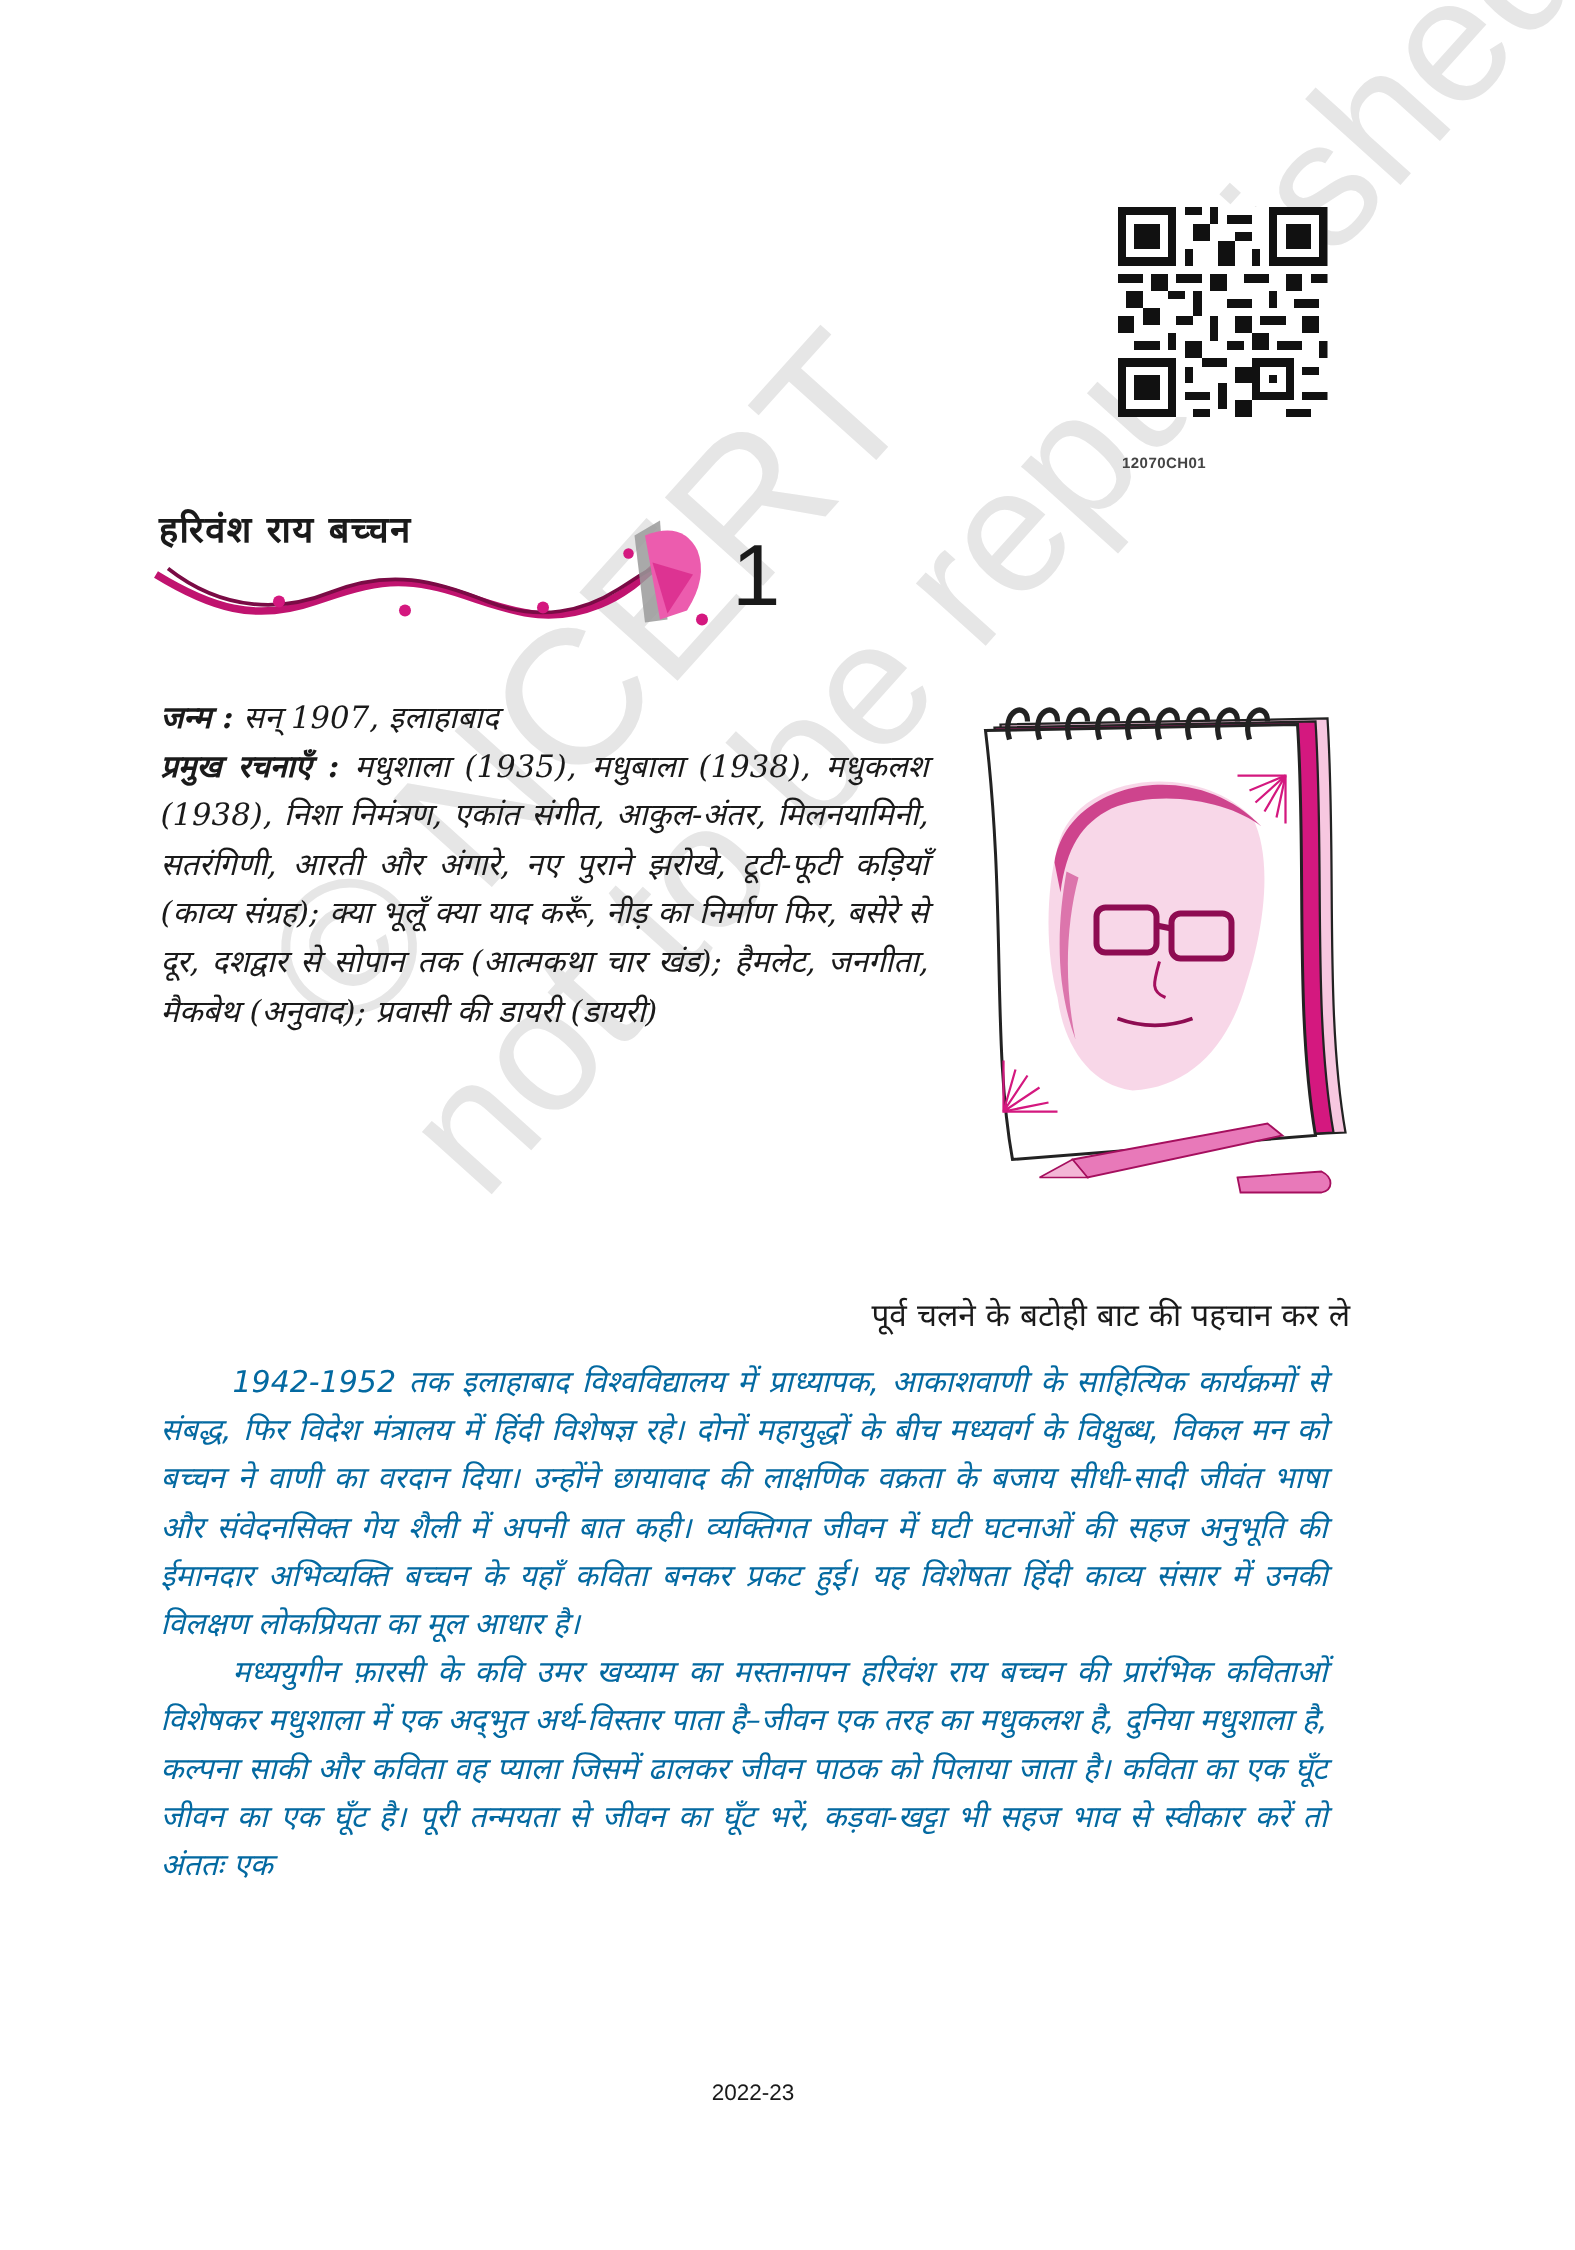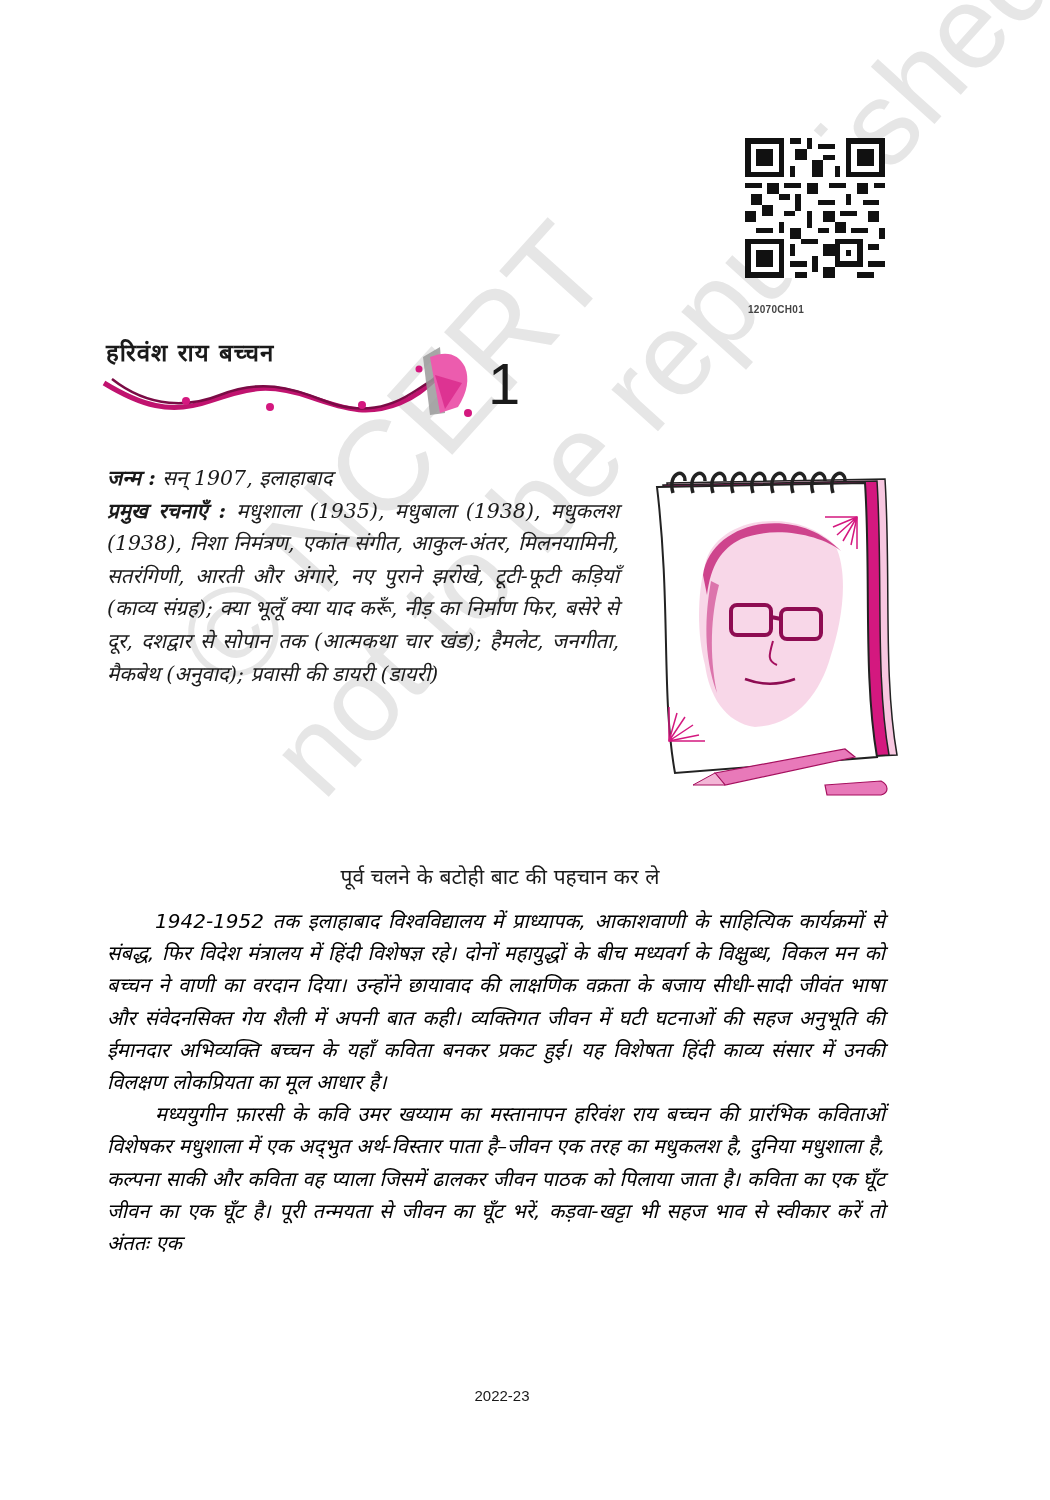--- a/index.html
+++ b/index.html
@@ -21,24 +21,24 @@
   .chapter-title { position: absolute; left: 6px; top: 0px; font-family: "DejaVu Sans", sans-serif;
     font-weight: bold; font-size: 24px; color: #1a1a1a; letter-spacing: 1px; white-space: nowrap; }
   .title-deco { position: absolute; left: 0; top: 0; }
   .chapter-number { position: absolute; left: 488px; top: 350px; font-family: "Liberation Sans", sans-serif;
     font-size: 58px; color: #1a1a1a; z-index: 1; }
   .bio { position: absolute; left: 107px; top: 462px; width: 512px; z-index: 1;
     font-family: "DejaVu Serif", serif; font-size: 20.5px; line-height: 32.6px; font-style: italic; color: #1a1a1a; }
   .bio p { margin: 0; text-align: justify; }
   .bio .label { font-weight: bold; font-style: italic; margin-top: 24px; }
   .portrait { position: absolute; left: 645px; top: 455px; width: 265px; height: 345px; z-index: 1; }
-  .quote { position: absolute; left: 100px; top: 862px; width: 800px; text-align: center; z-index: 1;
+  .quote { position: absolute; left: 100px; top: 862px; width: 800px; text-align: right; z-index: 1;
     font-family: "DejaVu Sans", sans-serif; font-size: 21px; color: #1a1a1a; }
   .body-text { position: absolute; left: 107px; top: 905px; width: 778px; z-index: 1;
-    font-family: "DejaVu Sans", sans-serif; font-style: italic; font-size: 20px; line-height: 32.2px; color: #000000; }
+    font-family: "DejaVu Sans", sans-serif; font-style: italic; font-size: 20px; line-height: 32.2px; color: #0369a1; }
   .body-text p { margin: 0; text-align: justify; text-indent: 48px; }
   .footer { position: absolute; left: 0; top: 1387px; width: 1004px; text-align: center; z-index: 1;
     font-family: "Liberation Sans", sans-serif; font-size: 15px; color: #1a1a1a; }
 </style>
 </head>
 <body>
 
 <div class="watermark">
   <div>© NCERT</div>
   <div class="wm2">not to be republished</div>

